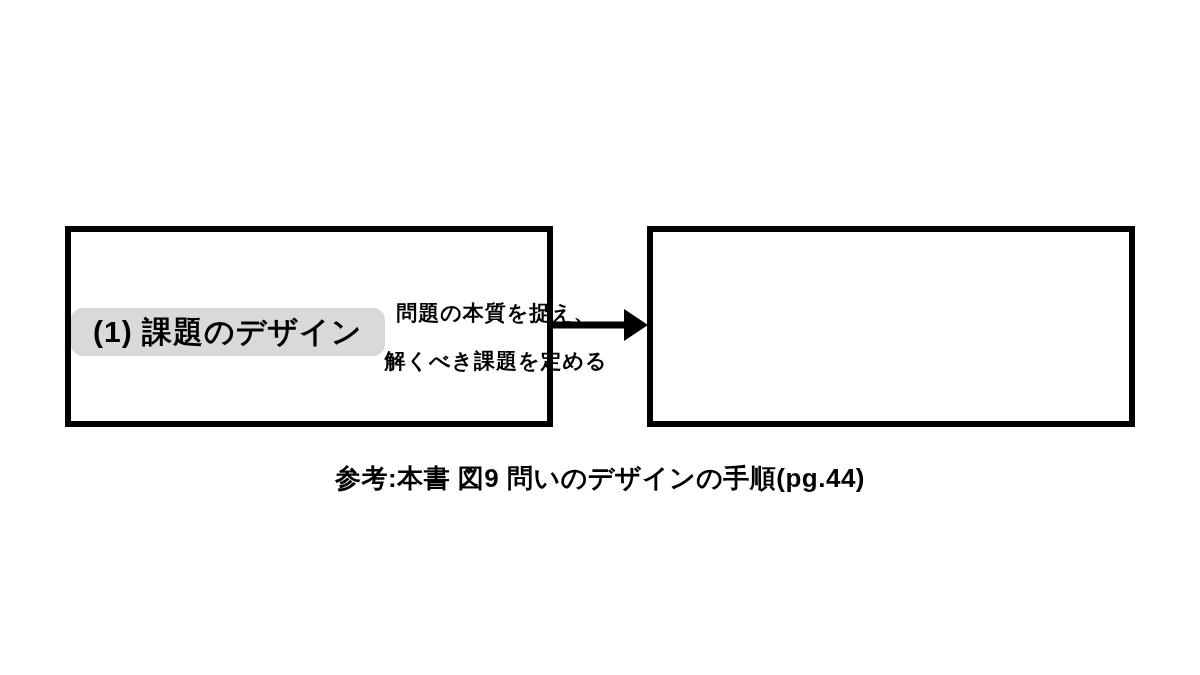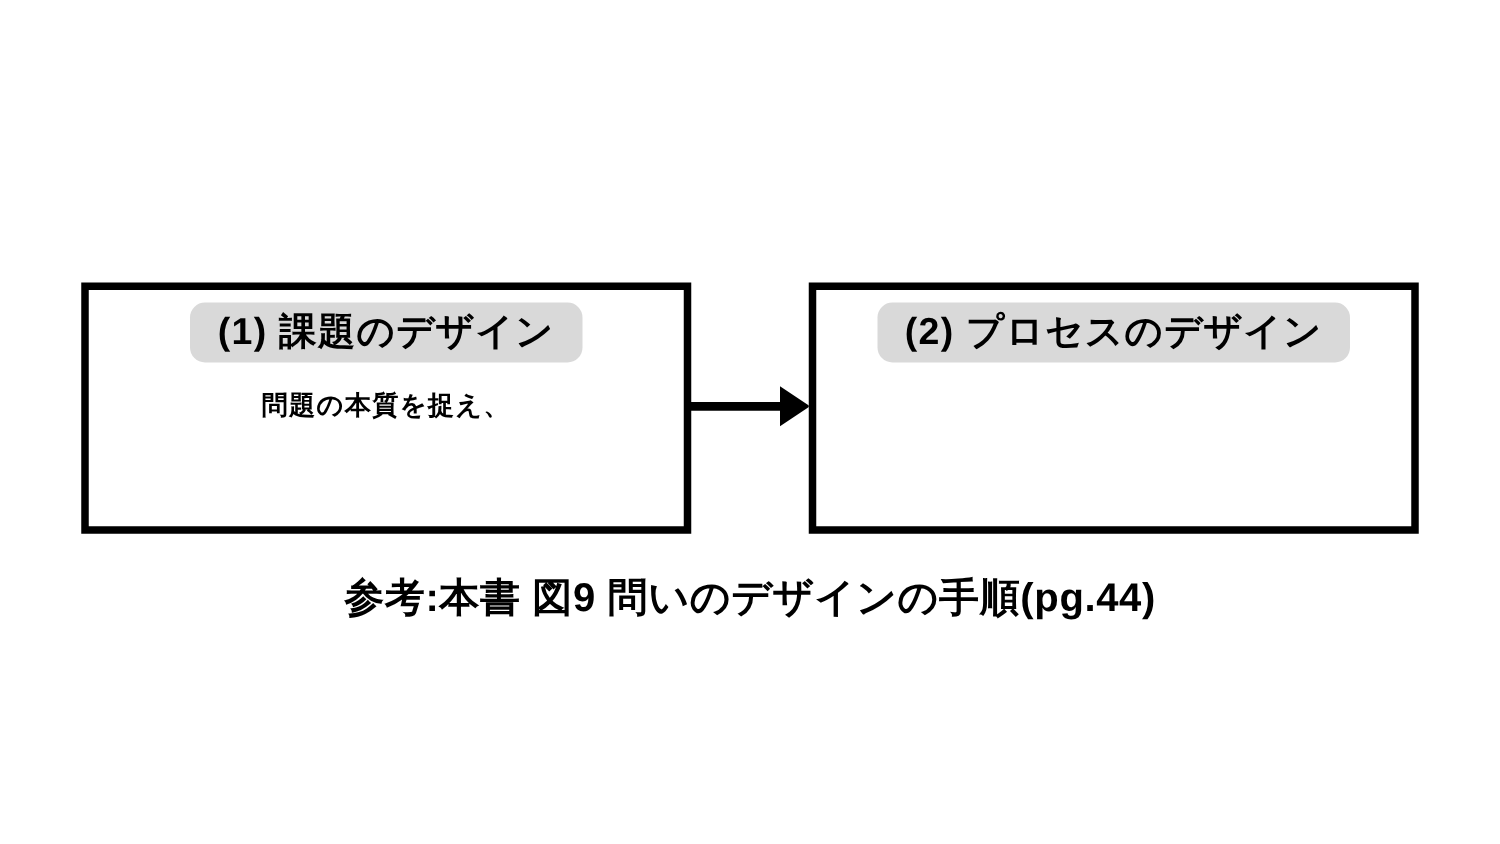--- a/index.html
+++ b/index.html
@@ -20,21 +20,21 @@
   }
   .step-box {
     position: absolute;
     top: 226px;
     width: 488px;
     height: 201px;
     box-sizing: border-box;
     border: 6px solid #000000;
     background: #ffffff;
     display: flex;
-    flex-direction: column;
+    flex-direction: row;
     align-items: center;
     padding-top: 10px;
   }
   .step-box.left  { left: 65px; }
   .step-box.right { left: 647px; }
   .header-pill {
     background: #d9d9d9;
     border-radius: 12px;
     padding: 7px 22px;
     font-size: 30px;
@@ -58,51 +58,49 @@
     top: 303px;
     width: 100px;
     height: 44px;
   }
   .caption {
     position: absolute;
     left: 0;
     top: 458px;
     width: 1200px;
     text-align: center;
-    font-size: 32px;
+    font-size: 26px;
     line-height: 40px;
     font-weight: bold;
     letter-spacing: 0.5px;
     white-space: nowrap;
   }
 </style>
 </head>
 <body>
 
 <div class="canvas">
 
   <div class="step-box left">
     <div class="header-pill">
       <span>(1) 課題のデザイン</span>
     </div>
     <div class="box-body">
       <div>問題の本質を捉え、</div>
+      <div>解くべき課題を定める</div>
     </div>
   </div>
 
   <div class="arrow-wrap">
     <svg width="100" height="44" viewBox="0 0 100 44" xmlns="http://www.w3.org/2000/svg">
       <line x1="0" y1="22" x2="80" y2="22" stroke="#000000" stroke-width="7"></line>
       <polygon points="74,6 98,22 74,38" fill="#000000"></polygon>
     </svg>
   </div>
 
   <div class="step-box right">
-    <div class="header-pill">
-      <span>(2) プロセスのデザイン</span>
-    </div>
     <div class="box-body">
     </div>
   </div>
 
   <div class="caption">参考:本書 図9 問いのデザインの手順(pg.44)</div>
 
 </div>
 
 </body></html>

